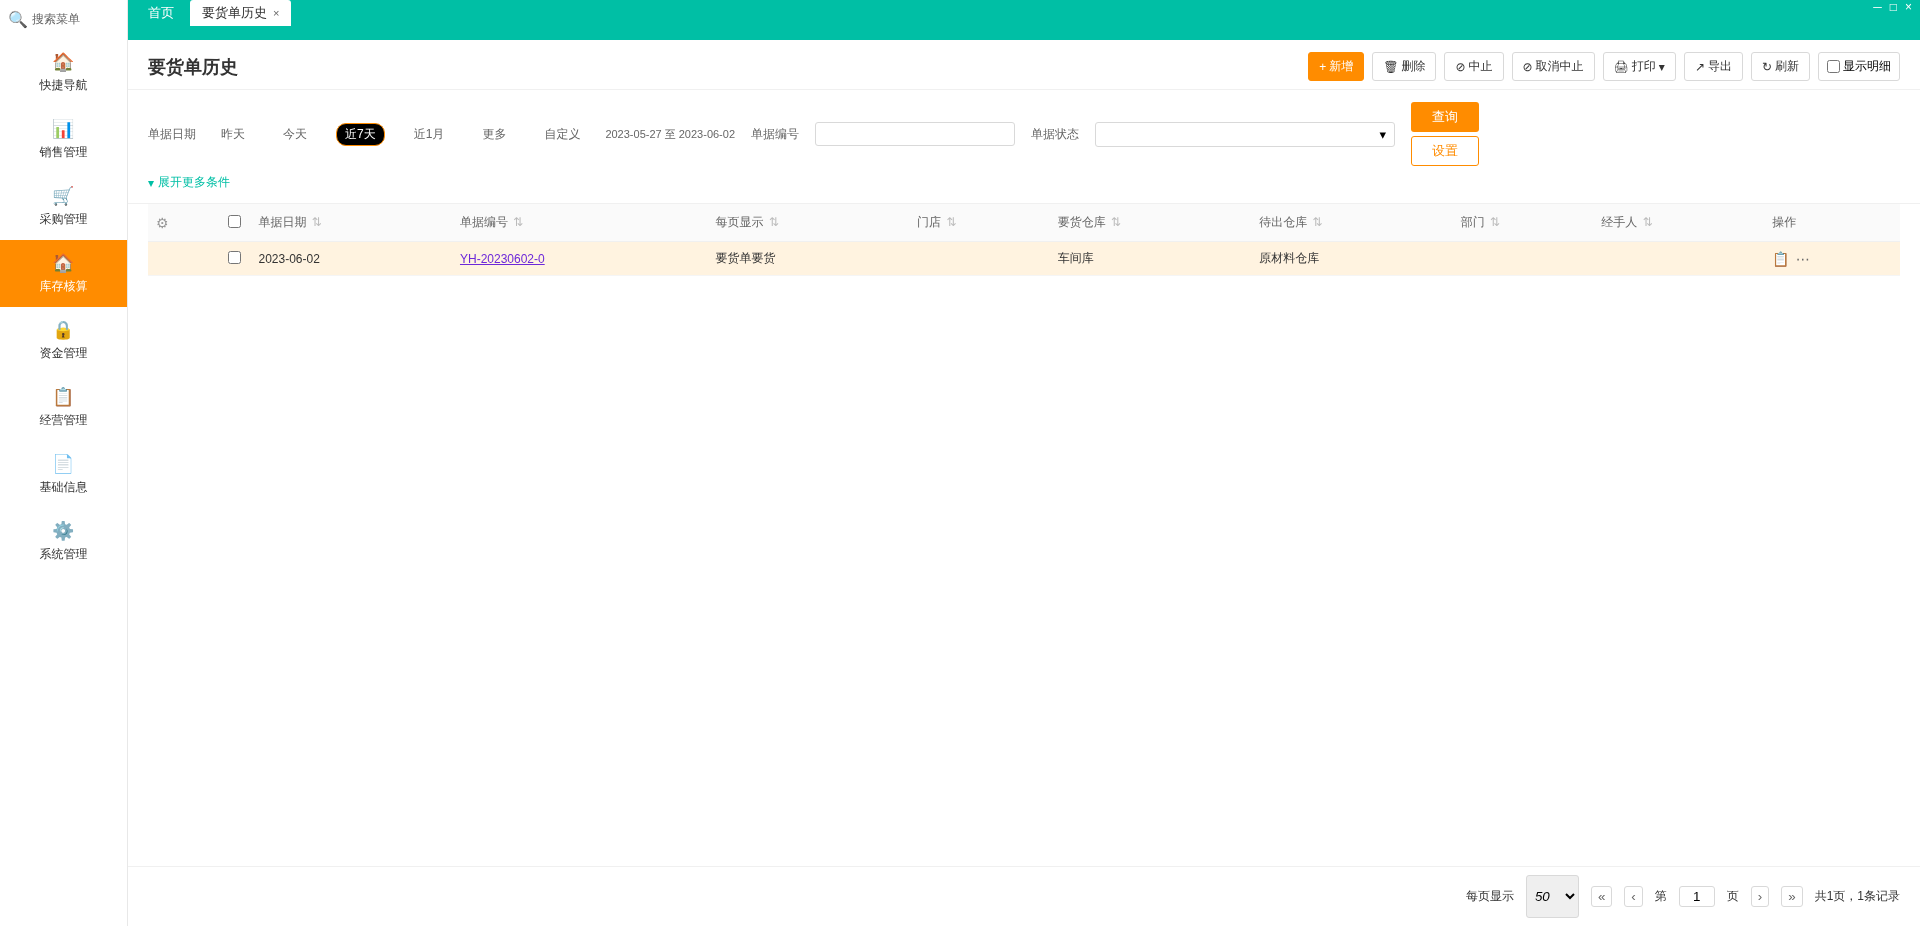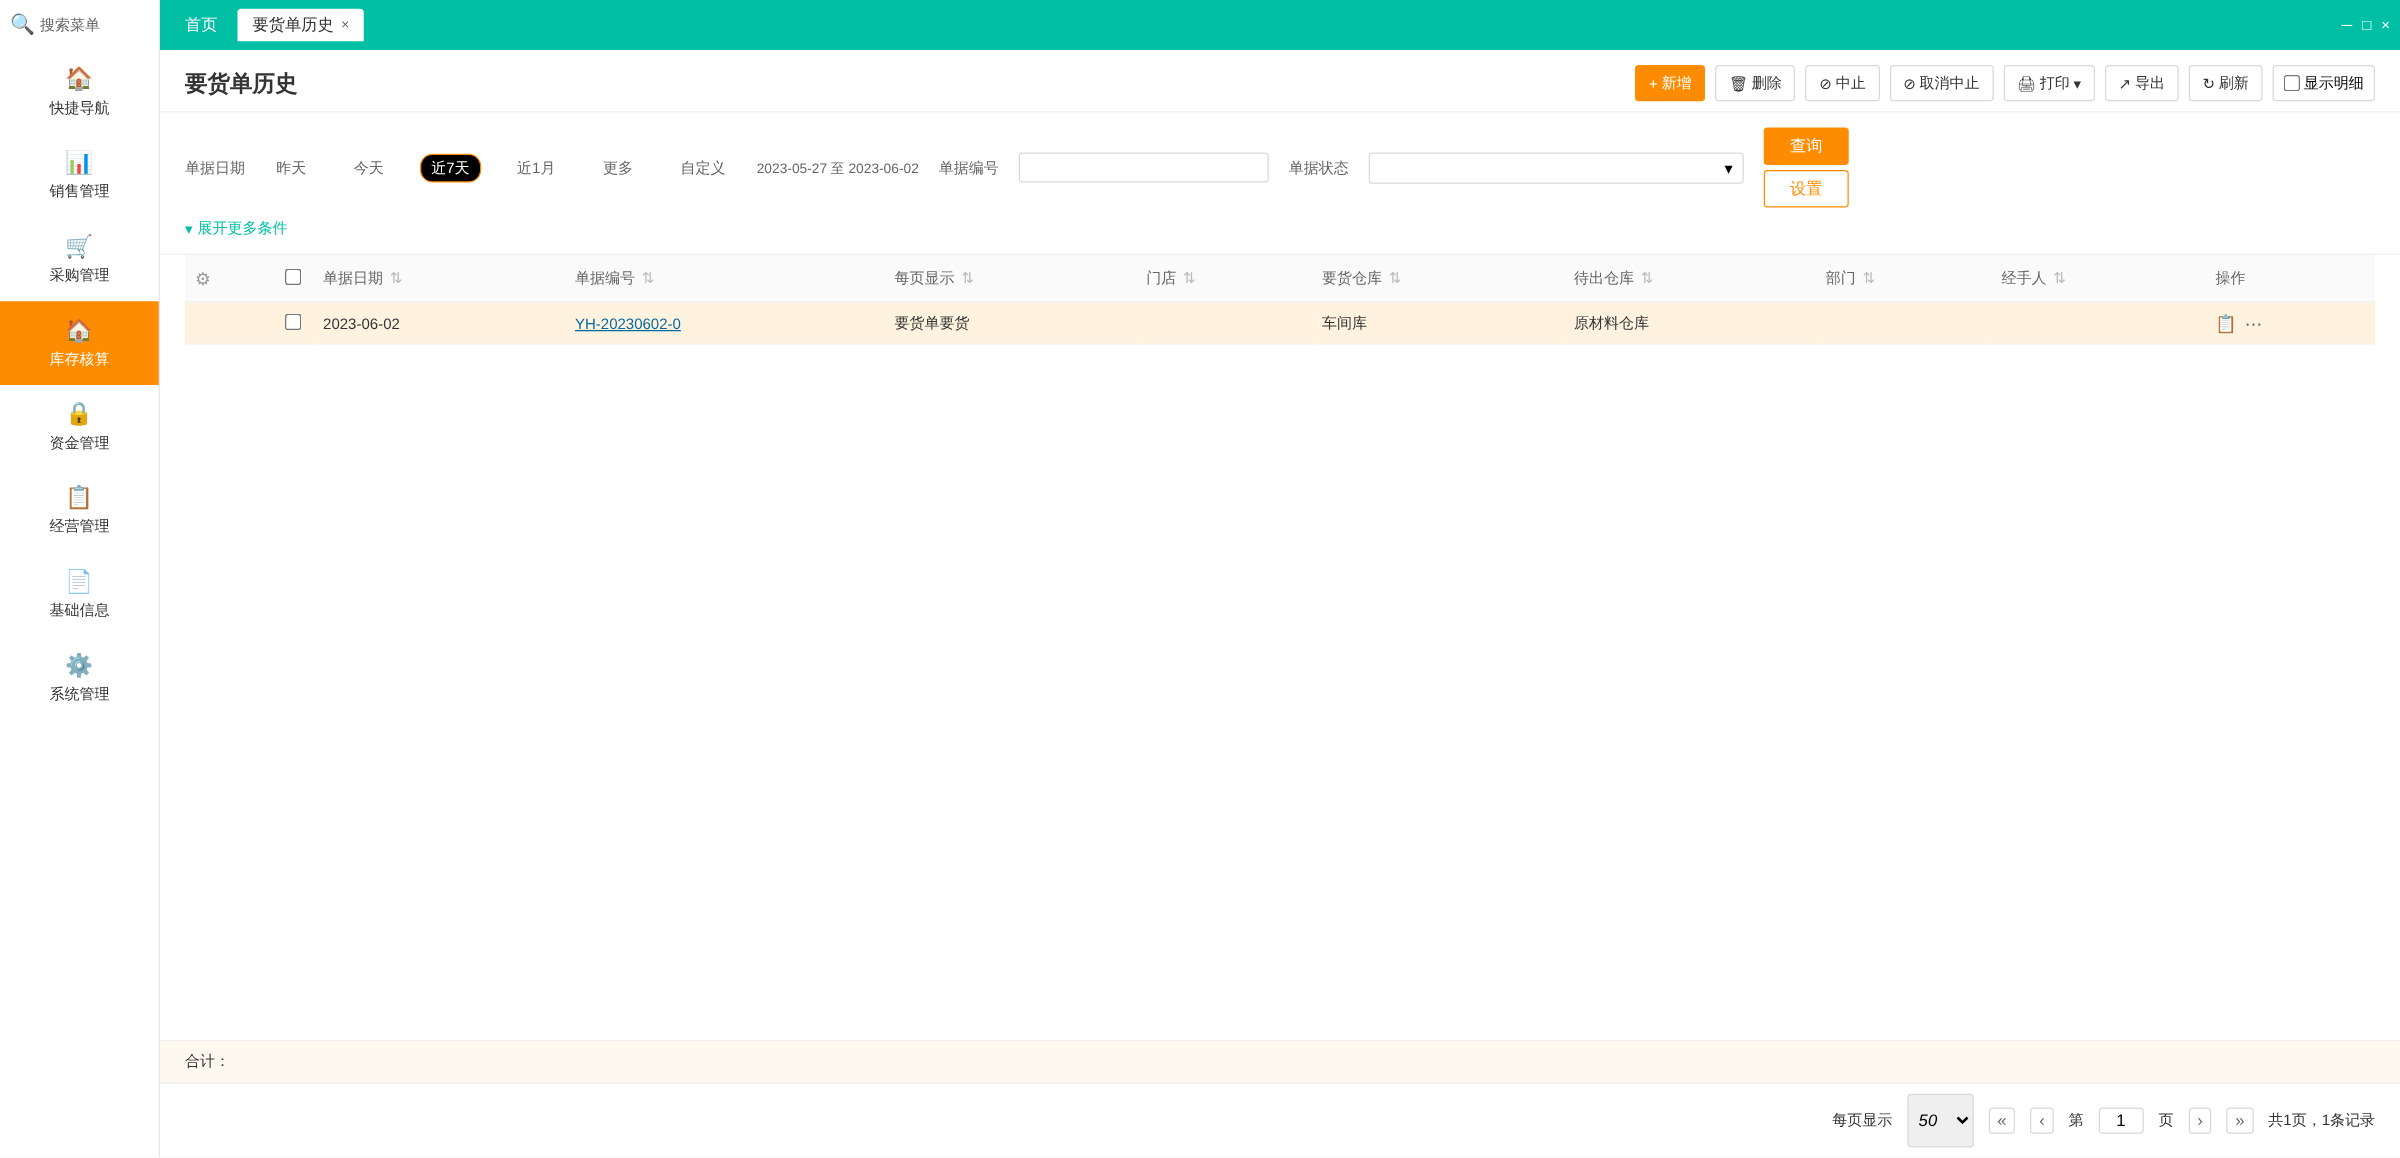--- a/index.html
+++ b/index.html
@@ -31,21 +31,21 @@
     .sidebar-search .icon { font-size: 16px; }
 
     
     .main { flex: 1; display: flex; flex-direction: column; overflow: hidden; }
 
     
     .topbar {
       height: 40px;
       background: #00bfa5;
       display: flex;
-      align-items: center;
+      align-items: flex-start;
       padding: 0 8px;
       gap: 4px;
     }
     .topbar-tab {
       padding: 4px 12px;
       border-radius: 3px 3px 0 0;
       cursor: pointer;
       font-size: 13px;
       color: #fff;
       display: flex;
@@ -179,21 +179,21 @@
       text-align: left;
       color: #666;
       font-weight: normal;
       border-bottom: 1px solid #f0f0f0;
       white-space: nowrap;
     }
     thead th .sort-icon { color: #bbb; margin-left: 2px; }
     tbody tr { border-bottom: 1px solid #f5f5f5; }
     tbody tr.selected { background: #fff3e0; }
     tbody td { padding: 8px 8px; color: #333; }
-    .link-text { color: #0369a1; cursor: pointer; text-decoration: underline; }
+    .link-text { color: #6d28d9; cursor: pointer; text-decoration: underline; }
     .checkbox-cell { width: 30px; }
     .table-settings-icon { color: #999; cursor: pointer; font-size: 14px; }
     .op-icons { display: flex; gap: 6px; }
     .op-icon { cursor: pointer; color: #666; font-size: 14px; }
 
     
     .table-footer {
       padding: 8px 20px;
       background: #fef9f0;
       border-top: 1px solid #f0f0f0;
@@ -416,23 +416,20 @@
               <div class="op-icons">
                 <span class="op-icon">📋</span>
                 <span class="op-icon">⋯</span>
               </div>
             </td>
           </tr>
         </tbody>
       </table>
     </div>
 
-    <div class="table-footer">
-      <span>合计：</span>
-    </div>
 
     <div class="pagination">
       <span>每页显示</span>
       <select class="page-size-select">
         <option>50</option>
         <option>100</option>
         <option>200</option>
       </select>
       <button class="page-btn">«</button>
       <button class="page-btn">‹</button>

